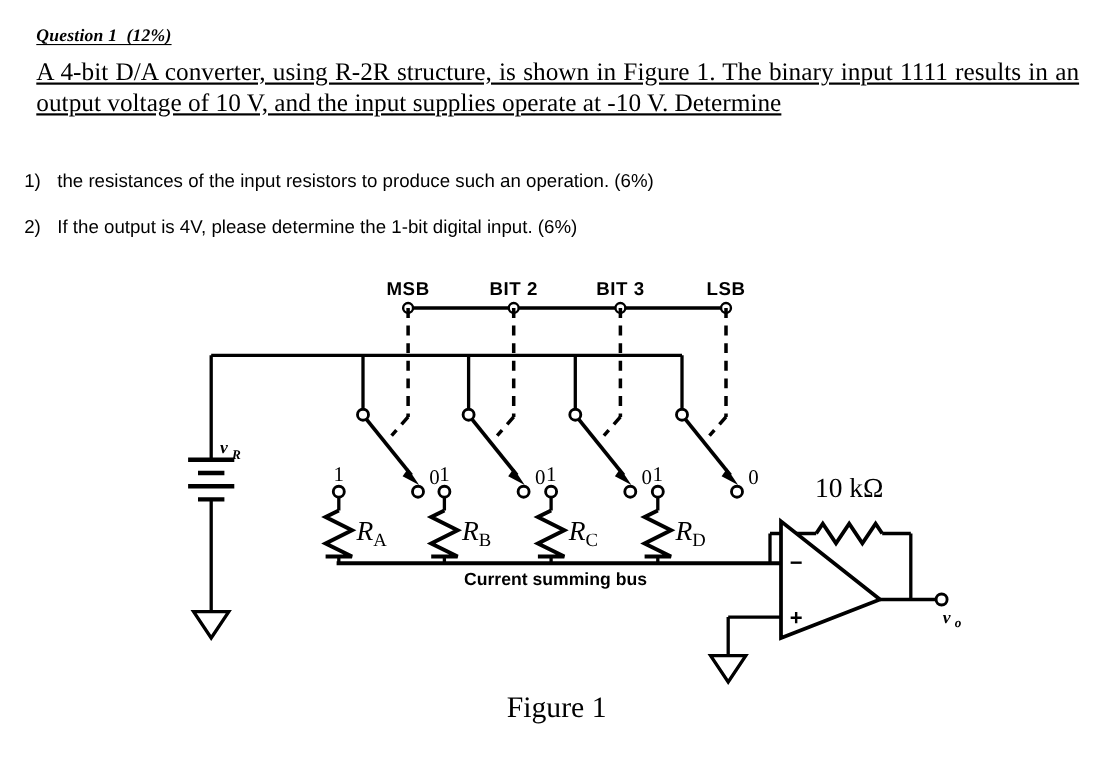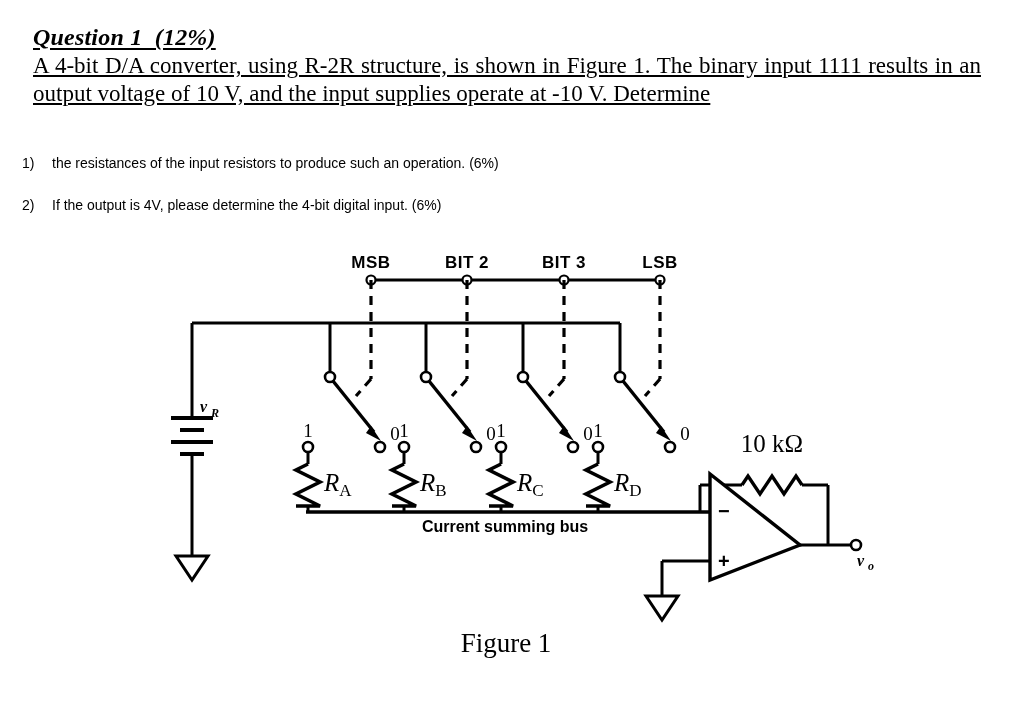--- a/index.html
+++ b/index.html
@@ -18,21 +18,21 @@
   }
 
   
   #question-heading {
     position: absolute;
     left: 33px;
     top: 24px;
     font-family: "Liberation Serif", serif;
     font-weight: bold;
     font-style: italic;
-    font-size: 24px;
+    font-size: 16px;
     letter-spacing: 0.2px;
     text-decoration: underline;
     text-underline-offset: 3px;
     white-space: pre;
   }
 
   
   #question-body {
     position: absolute;
     left: 33px;
@@ -44,21 +44,21 @@
     text-align: justify;
     text-align-last: left;
     text-decoration: underline;
   }
 
   
   .q-item {
     position: absolute;
     left: 22px;
     font-family: "Liberation Sans", sans-serif;
-    font-size: 14px;
+    font-size: 17px;
     white-space: nowrap;
   }
   .q-item .q-num {
     display: inline-block;
     width: 30px;
   }
   #q-item-1 { top: 155px; }
   #q-item-2 { top: 197px; }
 
   
@@ -138,21 +138,21 @@
 
 <div id="question-heading">Question 1  (12%)</div>
 
 <div id="question-body">A 4-bit D/A converter, using R-2R structure, is shown in Figure 1. The binary input 1111 results in an output voltage of 10 V, and the input supplies operate at -10 V. Determine</div>
 
 <div class="q-item" id="q-item-1">
   <span class="q-num">1)</span><span>the resistances of the input resistors to produce such an operation. (6%)</span>
 </div>
 
 <div class="q-item" id="q-item-2">
-  <span class="q-num">2)</span><span>If the output is 4V, please determine the 4-bit digital input. (6%)</span>
+  <span class="q-num">2)</span><span>If the output is 4V, please determine the 1-bit digital input. (6%)</span>
 </div>
 
 <div id="figure-wrap">
 
   <svg id="circuit-svg" width="1012" height="400" viewBox="0 0 1012 400">
 
     <g>
       <line x1="371" y1="44" x2="660" y2="44" stroke="#000" stroke-width="3"></line>
     </g>
 

